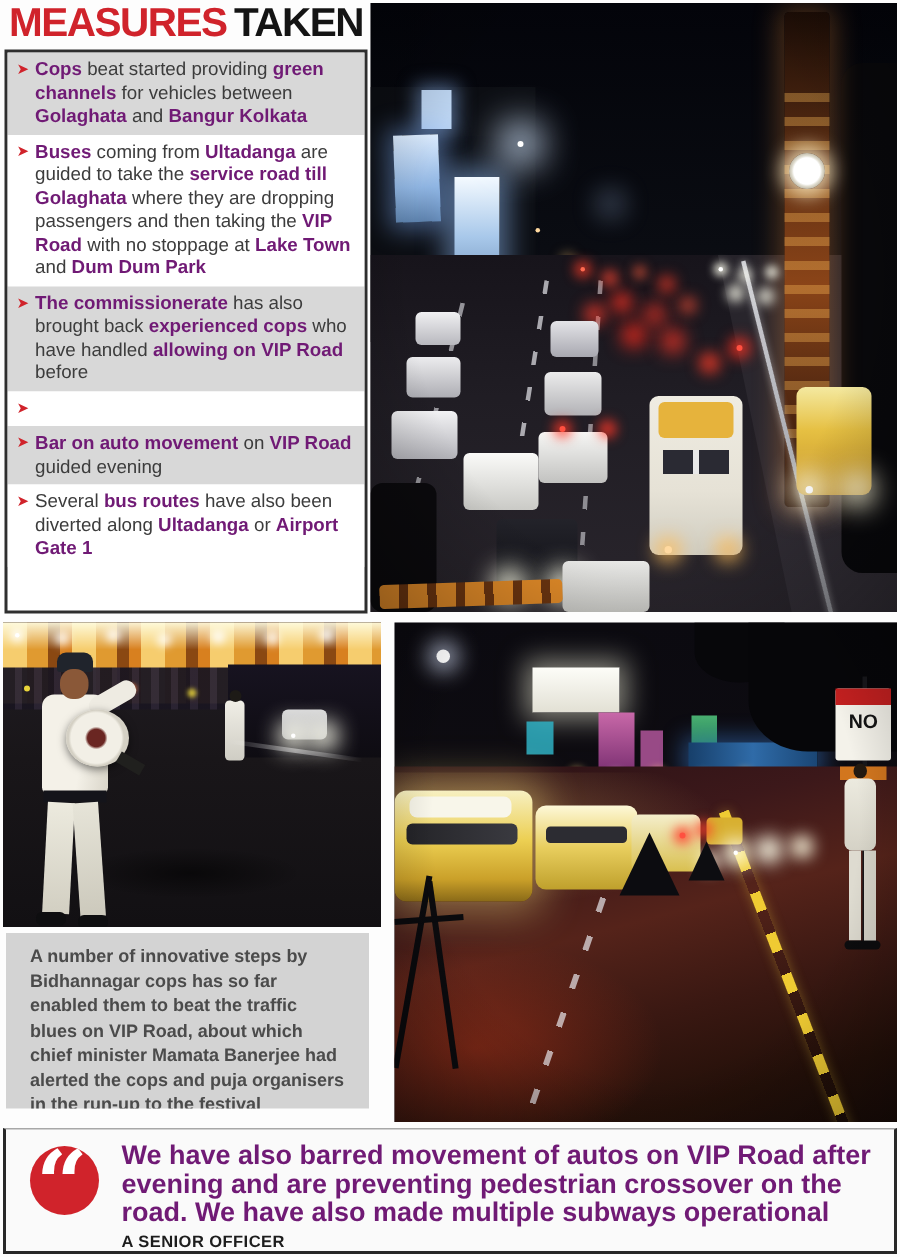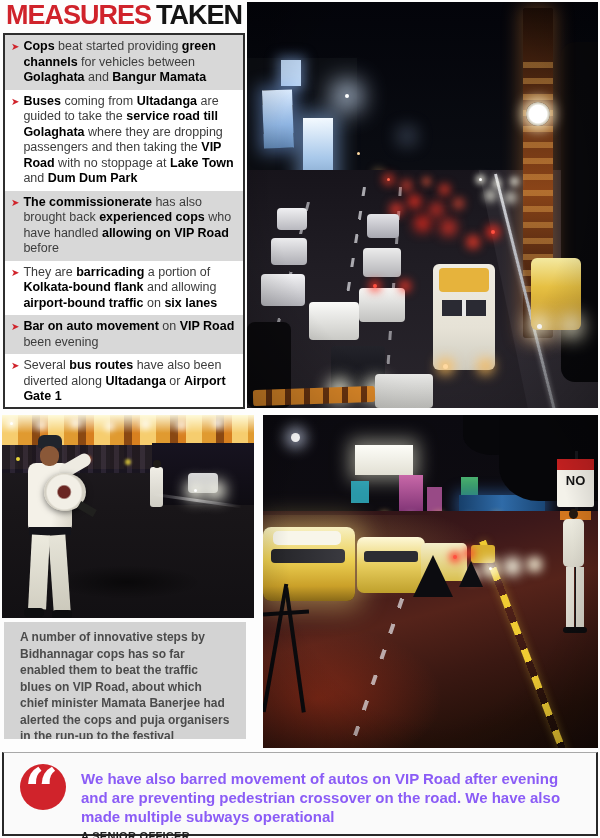--- a/index.html
+++ b/index.html
@@ -10,21 +10,21 @@
   .header{position:absolute;left:6px;top:1px;font-size:27px;font-weight:800;letter-spacing:-1px;line-height:29px;white-space:nowrap;}
   .t-red{color:var(--accent,#d0232b);}
   .t-black{color:#141414;margin-left:5px;}
 
   
   .measures-box{position:absolute;left:3px;top:33px;width:242px;height:376px;border:2px solid #2e2e2e;background:#fff;box-sizing:border-box;overflow:hidden;}
   .m-item{display:flex;gap:4px;padding:4px 6px 4px 6px;font-size:12.5px;line-height:15.5px;background:#fff;}
   .m-item:nth-child(odd){background:#d8d8d8;}
   .arr{color:var(--accent,#d0232b);font-size:10px;line-height:15.5px;flex:0 0 auto;}
   .mtext{color:#3c3c3c;}
-  .mtext .bd{font-weight:bold;color:#000000;}
+  .mtext .bd{font-weight:bold;color:#701a75;}
 
   
   .photo{position:absolute;overflow:hidden;background:#08080c;}
   .photo div{position:absolute;}
 
   
   .photo-top{left:247px;top:2px;width:351px;height:406px;background:linear-gradient(180deg,#03040a 0%,#0a0c12 40%,#141018 55%,#17141b 60%);}
   .p1-bldg{left:0;top:56px;width:110px;height:170px;background:#0c0e13;}
   .p1-bb3{left:34px;top:58px;width:20px;height:26px;background:#bcd4f0;box-shadow:0 0 12px 4px rgba(140,180,240,.5);}
   .p1-bb1{left:16px;top:88px;width:30px;height:58px;background:linear-gradient(180deg,#dcecff,#8fb4e0 60%,#5c80aa);box-shadow:0 0 16px 5px rgba(130,180,255,.45);transform:rotate(-2deg);}
@@ -136,52 +136,51 @@
   .p3-tripod1{left:10px;top:168px;width:4px;height:130px;background:#0a0a0d;transform:rotate(10deg);}
   .p3-tripod2{left:30px;top:172px;width:4px;height:126px;background:#0b0b0e;transform:rotate(-8deg);}
   .p3-tripod3{left:0;top:196px;width:46px;height:4px;background:#0a0a0d;transform:rotate(-4deg);}
   .p3-vig{left:0;top:0;width:335px;height:333px;background:radial-gradient(ellipse at 50% 40%,transparent 60%,rgba(0,0,0,.35) 100%);}
 
   
   .quote-box{position:absolute;left:2px;top:752px;width:596px;height:84px;box-sizing:border-box;background:#fafafa;border:2px solid #282828;border-top:1px solid #a8a8a8;display:flex;}
   .quote-icon{position:relative;flex:0 0 auto;width:46px;height:46px;border-radius:50%;background:var(--accent,#d0232b);margin:11px 15px 0 16px;overflow:hidden;}
   .quote-icon span{position:absolute;left:4px;top:-4px;color:#fff;font-size:60px;line-height:60px;font-family:"DejaVu Serif",serif;font-weight:bold;letter-spacing:-4px;}
   .quote-body{padding-top:8px;min-width:0;}
-  .quote-text{font-size:15px;line-height:19px;font-weight:bold;color:#8b5cf6;width:500px;margin-top:8px;}
+  .quote-text{font-size:18px;line-height:19px;font-weight:bold;color:#701a75;width:500px;}
   .quote-attr{margin-top:4px;font-size:11px;font-weight:800;color:#1d1d1d;letter-spacing:.3px;}
 </style>
 </head>
 <body>
 
 <div class="page">
 
   <div class="header">
     <span class="t-red">MEASURES</span><span class="t-black">TAKEN</span>
   </div>
 
   <div class="measures-box">
       <div class="m-item">
         <span class="arr">➤</span>
-        <span class="mtext"><span class="bd">Cops</span><span> beat started providing </span><span class="bd">green channels</span><span> for vehicles between </span><span class="bd">Golaghata</span><span> and </span><span class="bd">Bangur Mamata</span></span>
+        <span class="mtext"><span class="bd">Cops</span><span> beat started providing </span><span class="bd">green channels</span><span> for vehicles between </span><span class="bd">Golaghata</span><span> and </span><span class="bd">Bangur Kolkata</span></span>
       </div>
       <div class="m-item">
         <span class="arr">➤</span>
         <span class="mtext"><span class="bd">Buses</span><span> coming from </span><span class="bd">Ultadanga</span><span> are guided to take the </span><span class="bd">service road till Golaghata</span><span> where they are dropping passengers and then taking the </span><span class="bd">VIP Road</span><span> with no stoppage at </span><span class="bd">Lake Town</span><span> and </span><span class="bd">Dum Dum Park</span></span>
       </div>
       <div class="m-item">
         <span class="arr">➤</span>
         <span class="mtext"><span class="bd">The commissionerate</span><span> has also brought back </span><span class="bd">experienced cops</span><span> who have handled </span><span class="bd">allowing on VIP Road</span><span> before</span></span>
       </div>
       <div class="m-item">
         <span class="arr">➤</span>
-        <span class="mtext"><span>They are </span><span class="bd">barricading</span><span> a portion of </span><span class="bd">Kolkata-bound flank</span><span> and allowing </span><span class="bd">airport-bound traffic</span><span> on </span><span class="bd">six lanes</span></span>
-      </div>
-      <div class="m-item">
-        <span class="arr">➤</span>
-        <span class="mtext"><span class="bd">Bar on auto movement</span><span> on </span><span class="bd">VIP Road</span><span> been evening</span></span>
+      </div>
+      <div class="m-item">
+        <span class="arr">➤</span>
+        <span class="mtext"><span class="bd">Bar on auto movement</span><span> on </span><span class="bd">VIP Road</span><span> guided evening</span></span>
       </div>
       <div class="m-item">
         <span class="arr">➤</span>
         <span class="mtext"><span>Several </span><span class="bd">bus routes</span><span> have also been diverted along </span><span class="bd">Ultadanga</span><span> or </span><span class="bd">Airport Gate 1</span></span>
       </div>
     </div>
 
   <div class="photo photo-top">
     <div class="p1-bldg"></div>
     <div class="p1-bb3"></div>

